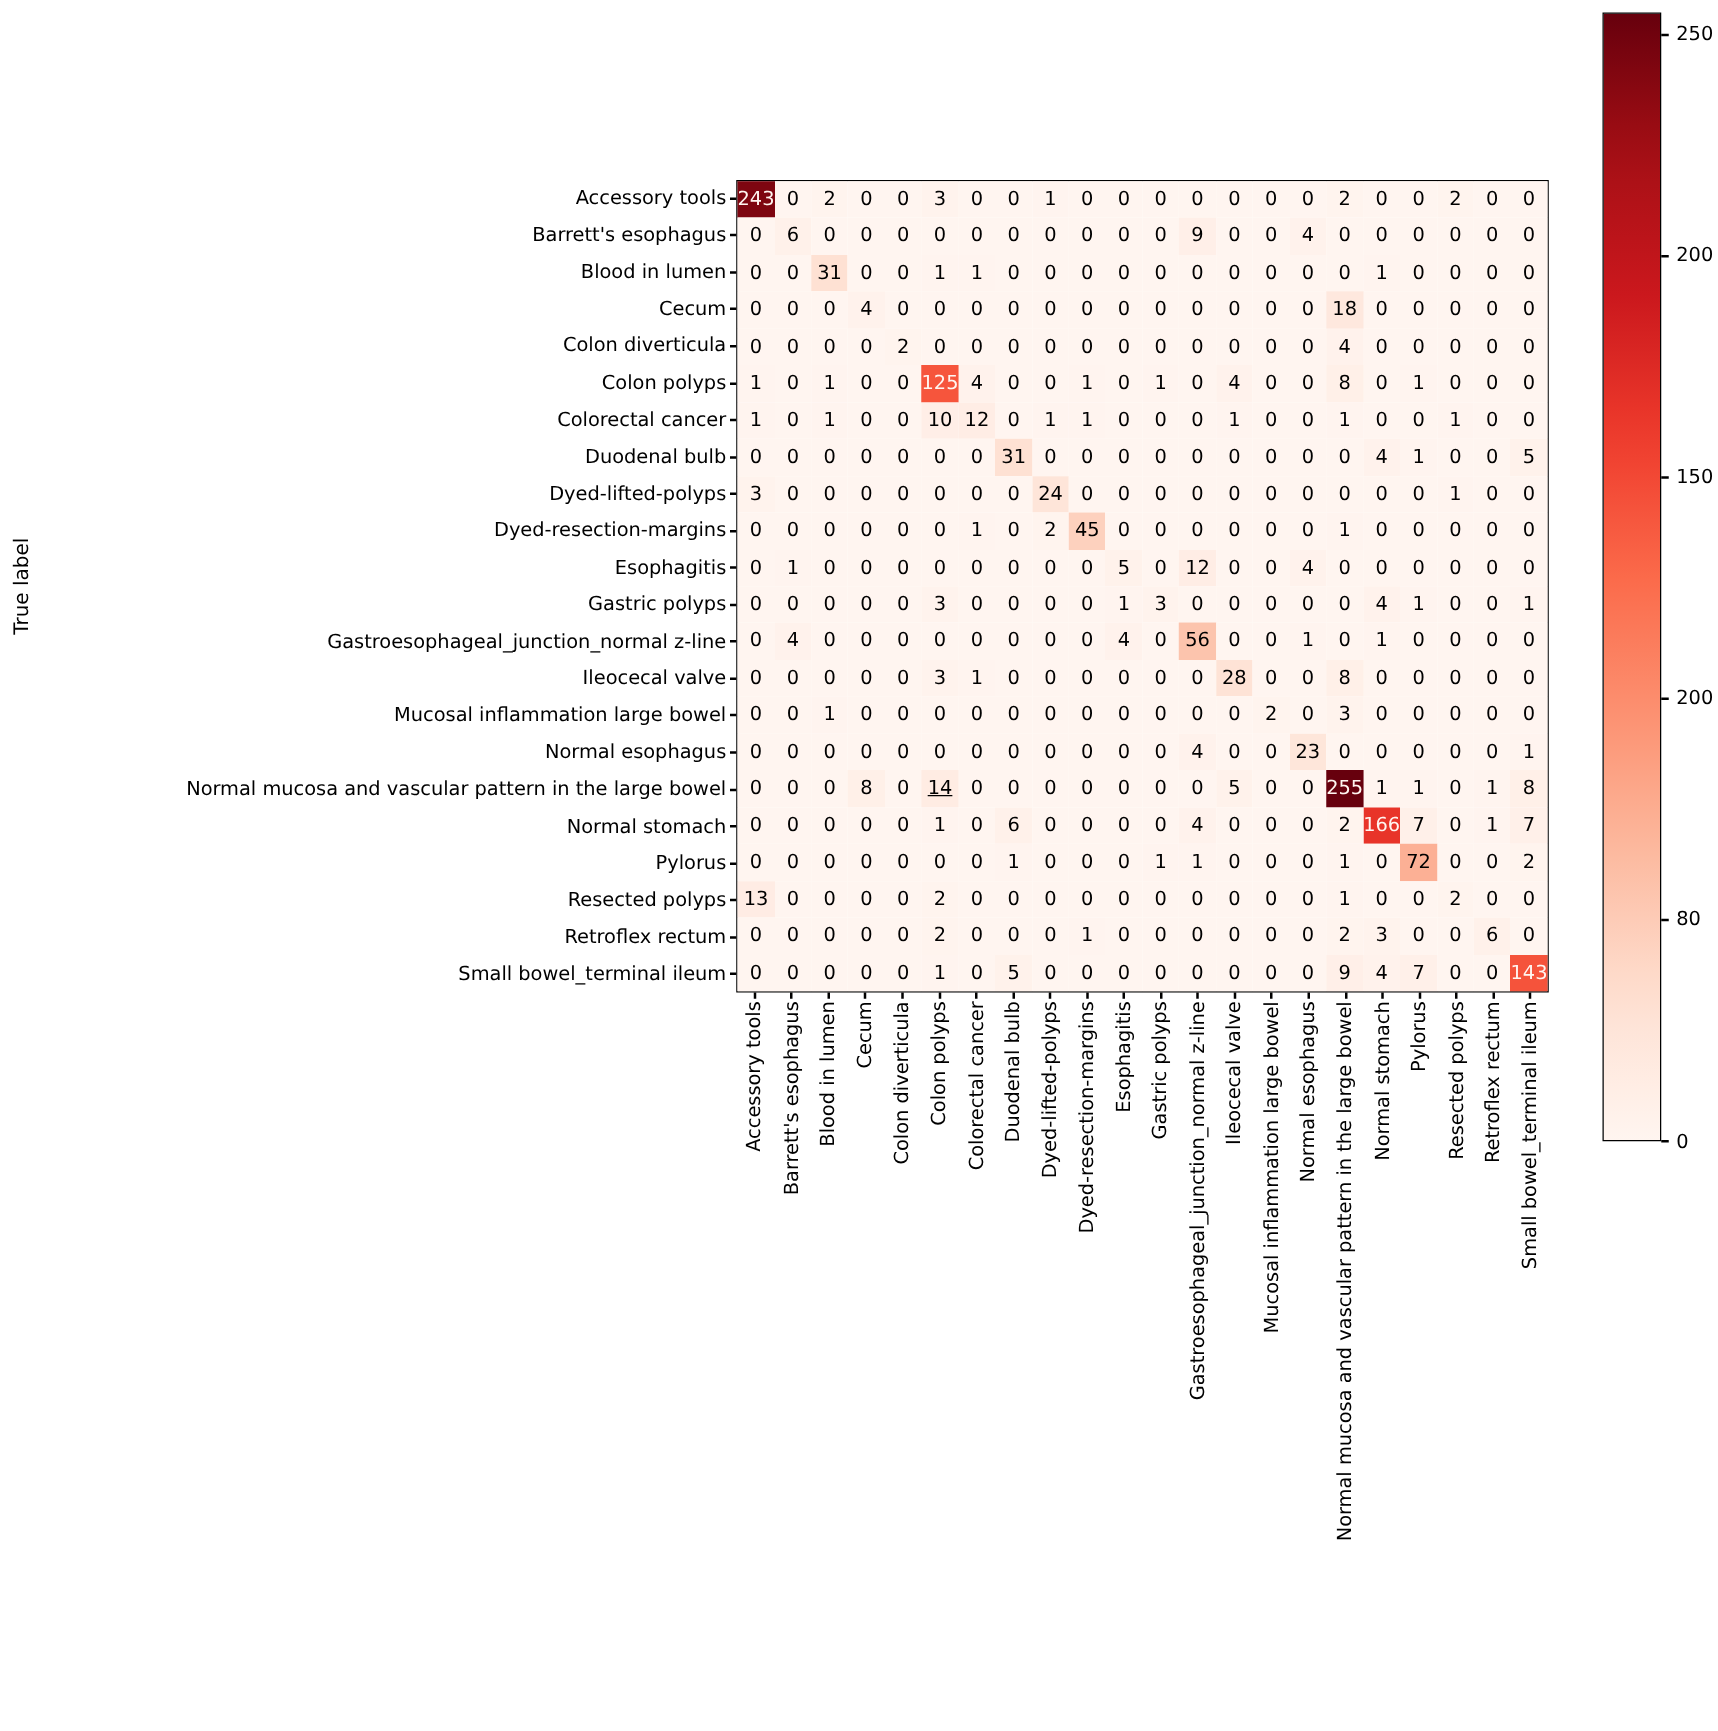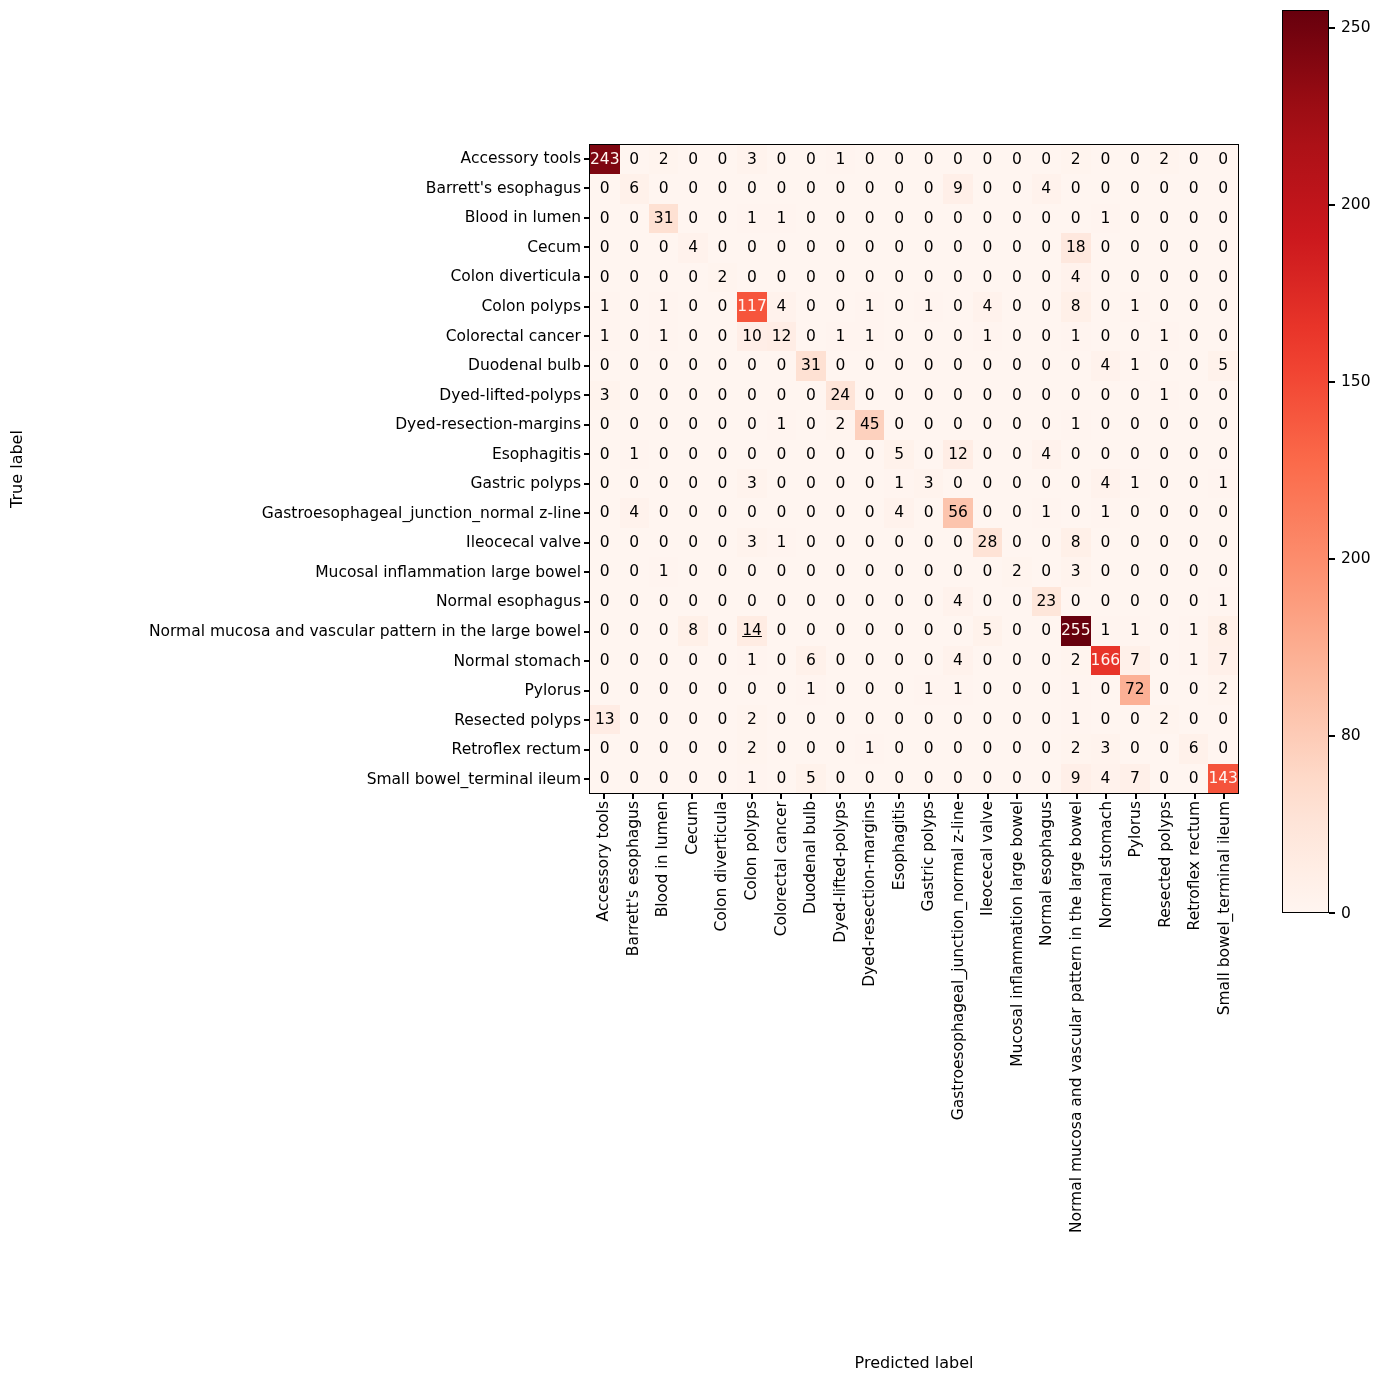--- a/index.html
+++ b/index.html
@@ -256,21 +256,21 @@
       <div class="cell" style="background: rgb(255, 245, 240); color: rgb(0, 0, 0);">0</div>
       <div class="cell" style="background: rgb(255, 245, 240); color: rgb(0, 0, 0);">0</div>
       <div class="cell" style="background: rgb(255, 245, 240); color: rgb(0, 0, 0);">0</div>
       <div class="cell" style="background: rgb(255, 245, 240); color: rgb(0, 0, 0);">0</div>
       <div class="cell" style="background: rgb(255, 245, 240); color: rgb(0, 0, 0);">0</div>
       <div class="cell" style="background: rgb(255, 244, 239); color: rgb(0, 0, 0);">1</div>
       <div class="cell" style="background: rgb(255, 245, 240); color: rgb(0, 0, 0);">0</div>
       <div class="cell" style="background: rgb(255, 244, 239); color: rgb(0, 0, 0);">1</div>
       <div class="cell" style="background: rgb(255, 245, 240); color: rgb(0, 0, 0);">0</div>
       <div class="cell" style="background: rgb(255, 245, 240); color: rgb(0, 0, 0);">0</div>
-      <div class="cell" style="background: rgb(246, 85, 60); color: rgb(255, 245, 240);">117</div>
+      <div class="cell" style="background: rgb(246, 85, 60); color: rgb(255, 245, 240);">125</div>
       <div class="cell" style="background: rgb(255, 242, 236); color: rgb(0, 0, 0);">4</div>
       <div class="cell" style="background: rgb(255, 245, 240); color: rgb(0, 0, 0);">0</div>
       <div class="cell" style="background: rgb(255, 245, 240); color: rgb(0, 0, 0);">0</div>
       <div class="cell" style="background: rgb(255, 244, 239); color: rgb(0, 0, 0);">1</div>
       <div class="cell" style="background: rgb(255, 245, 240); color: rgb(0, 0, 0);">0</div>
       <div class="cell" style="background: rgb(255, 244, 239); color: rgb(0, 0, 0);">1</div>
       <div class="cell" style="background: rgb(255, 245, 240); color: rgb(0, 0, 0);">0</div>
       <div class="cell" style="background: rgb(255, 242, 236); color: rgb(0, 0, 0);">4</div>
       <div class="cell" style="background: rgb(255, 245, 240); color: rgb(0, 0, 0);">0</div>
       <div class="cell" style="background: rgb(255, 245, 240); color: rgb(0, 0, 0);">0</div>
@@ -674,21 +674,20 @@
       <div class="col-label" style="left: 978.364px;">Ileocecal valve</div>
       <div class="col-label" style="left: 1007.91px;">Mucosal inflammation large bowel</div>
       <div class="col-label" style="left: 1037.45px;">Normal esophagus</div>
       <div class="col-label" style="left: 1067px;">Normal mucosa and vascular pattern in the large bowel</div>
       <div class="col-label" style="left: 1096.55px;">Normal stomach</div>
       <div class="col-label" style="left: 1126.09px;">Pylorus</div>
       <div class="col-label" style="left: 1155.64px;">Resected polyps</div>
       <div class="col-label" style="left: 1185.18px;">Retroflex rectum</div>
       <div class="col-label" style="left: 1214.73px;">Small bowel_terminal ileum</div>
     </div>
-  <div id="xlabel">Predicted label</div>
   <div id="colorbar" style="background: linear-gradient(to top, rgb(255, 245, 240) 0%, rgb(255, 237, 228) 5%, rgb(254, 228, 216) 10%, rgb(254, 217, 200) 15%, rgb(253, 202, 181) 20%, rgb(252, 187, 161) 25%, rgb(252, 171, 142) 30%, rgb(252, 154, 123) 35%, rgb(252, 138, 106) 40%, rgb(251, 122, 90) 45%, rgb(251, 106, 74) 50%, rgb(246, 87, 62) 55%, rgb(241, 68, 50) 60%, rgb(232, 52, 41) 65%, rgb(217, 38, 35) 70%, rgb(203, 24, 29) 75%, rgb(188, 20, 26) 80%, rgb(173, 17, 23) 85%, rgb(153, 12, 19) 90%, rgb(128, 6, 16) 95%, rgb(103, 0, 13) 100%);"></div>
   <div id="cbar-ticks">
       <div class="cbar-tick" style="top: 912px;"></div>
       <div class="cbar-label" style="top: 903.5px;">0</div>
       <div class="cbar-tick" style="top: 734.941px;"></div>
       <div class="cbar-label" style="top: 726.441px;">80</div>
       <div class="cbar-tick" style="top: 557.882px;"></div>
       <div class="cbar-label" style="top: 549.382px;">200</div>
       <div class="cbar-tick" style="top: 380.824px;"></div>
       <div class="cbar-label" style="top: 372.324px;">150</div>

